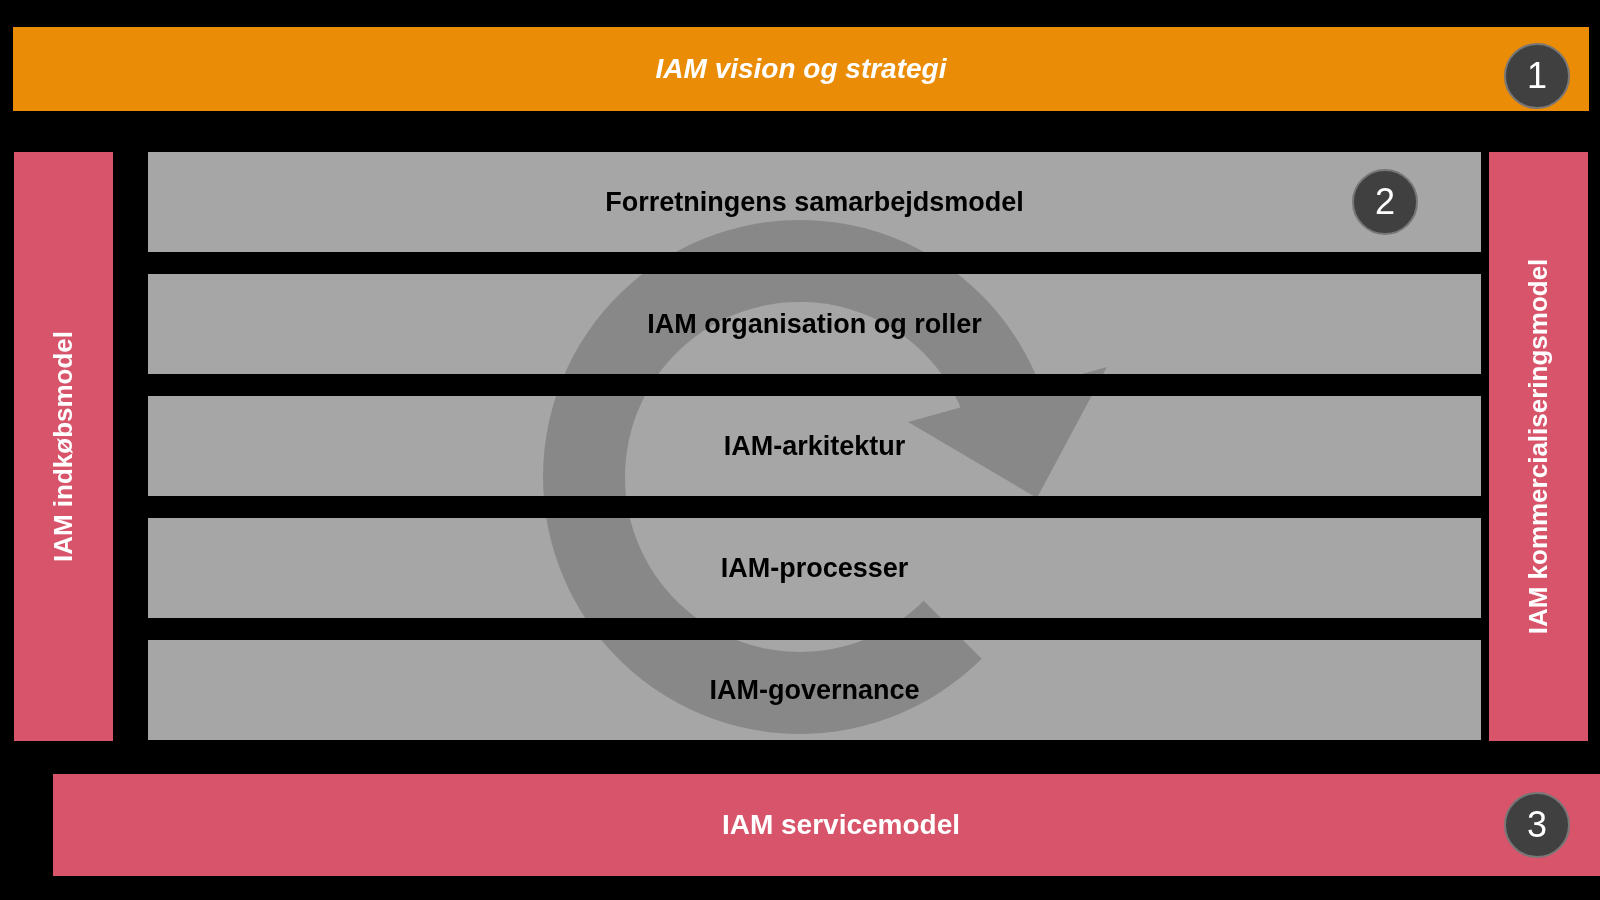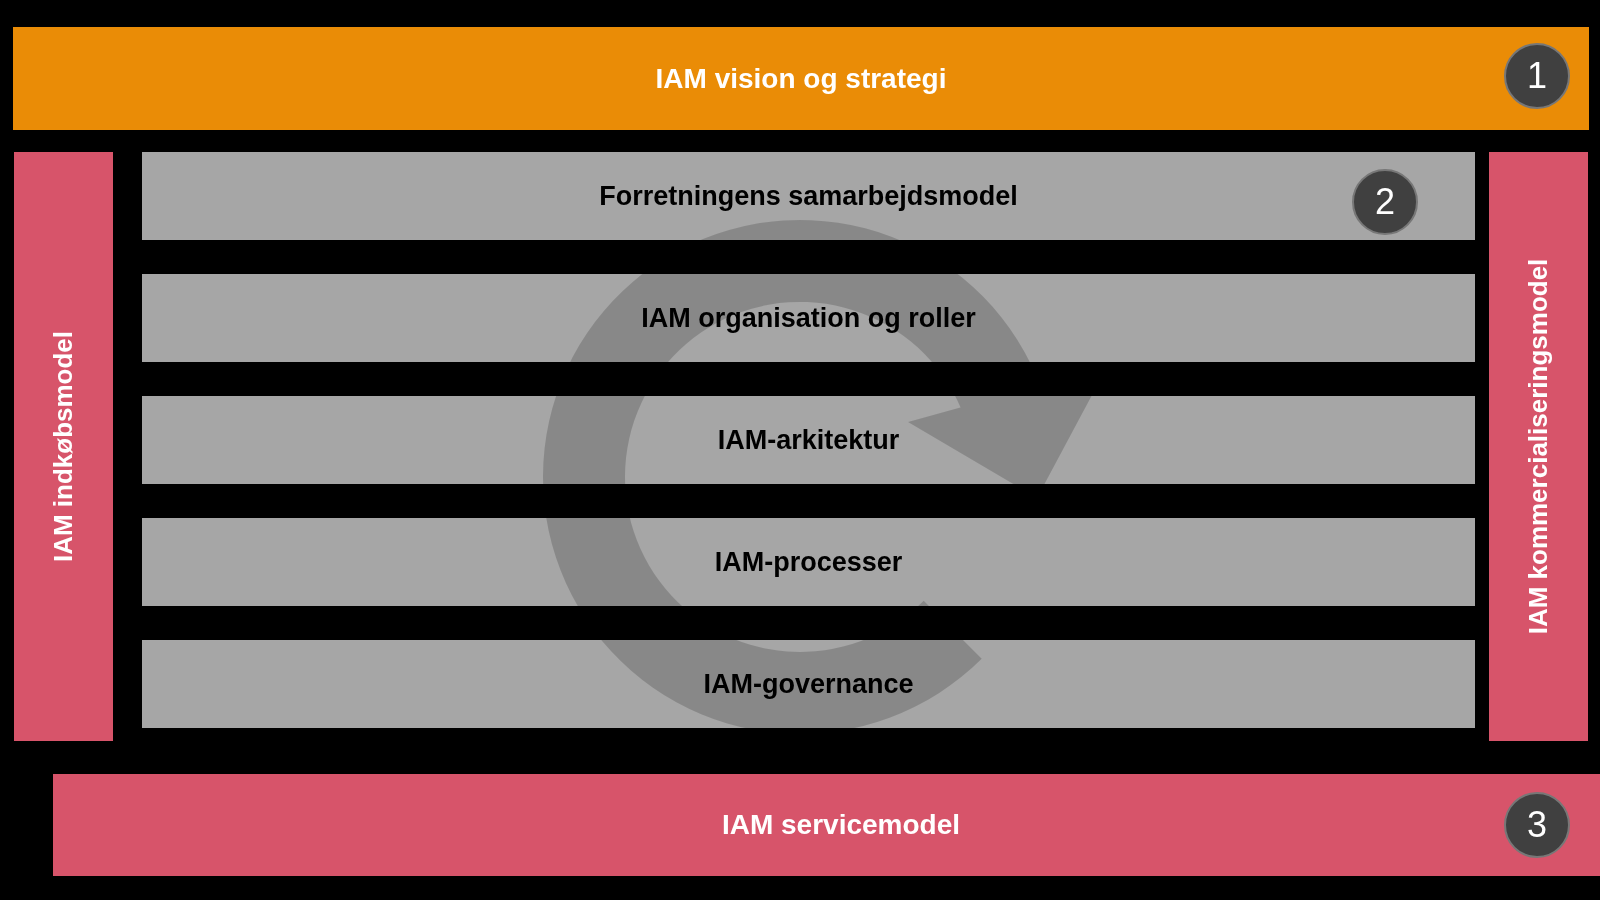--- a/index.html
+++ b/index.html
@@ -1,29 +1,29 @@
 <!DOCTYPE html>
 <html><head>
 <meta charset="utf-8">
 <style>
   html,body{margin:0;padding:0;background:#000;}
   body{
     width:1600px;height:900px;position:relative;overflow:hidden;
     font-family:"Liberation Sans", sans-serif;
   }
   .bar{position:absolute;display:flex;align-items:center;justify-content:center;}
-  .top-bar{left:13px;top:27px;width:1576px;height:103px;background:#EA8C06;}
+  .top-bar{left:13px;top:27px;width:1576px;height:84px;background:#EA8C06;font-style:italic;}
   .bottom-bar{left:13px;top:774px;width:1576px;height:102px;background:#D7546A;margin-left:40px;}
   .side-bar{width:99px;top:152px;height:589px;background:#D7546A;}
   .side-bar.left{left:14px;}
   .side-bar.right{left:1489px;}
   .bar-label{color:#fff;font-size:28px;font-weight:bold;white-space:nowrap;}
   .v-label{color:#fff;font-size:26px;font-weight:bold;white-space:nowrap;
            transform:rotate(-90deg);}
-  .row{position:absolute;left:142px;width:1333px;height:88px;background:#A6A6A6;
+  .row{position:absolute;left:148px;width:1333px;height:100px;background:#A6A6A6;
        display:flex;align-items:center;justify-content:center;z-index:1;}
   .row-label{color:#000;font-size:27px;font-weight:bold;white-space:nowrap;}
   .row0{top:152px;} .row1{top:274px;align-items:center;} .row2{top:396px;} .row3{top:518px;} .row4{top:640px;justify-content:center;}
   .badge{position:absolute;width:66px;height:66px;border-radius:50%;
          background:#404040;border:2px solid #777;box-sizing:border-box;
          display:flex;align-items:center;justify-content:center;
          color:#fff;font-size:36px;font-weight:400;z-index:6;}
   .badge-1{left:1504px;top:43px;}
   .badge-2{left:1352px;top:169px;}
   .badge-3{left:1504px;top:792px;}

